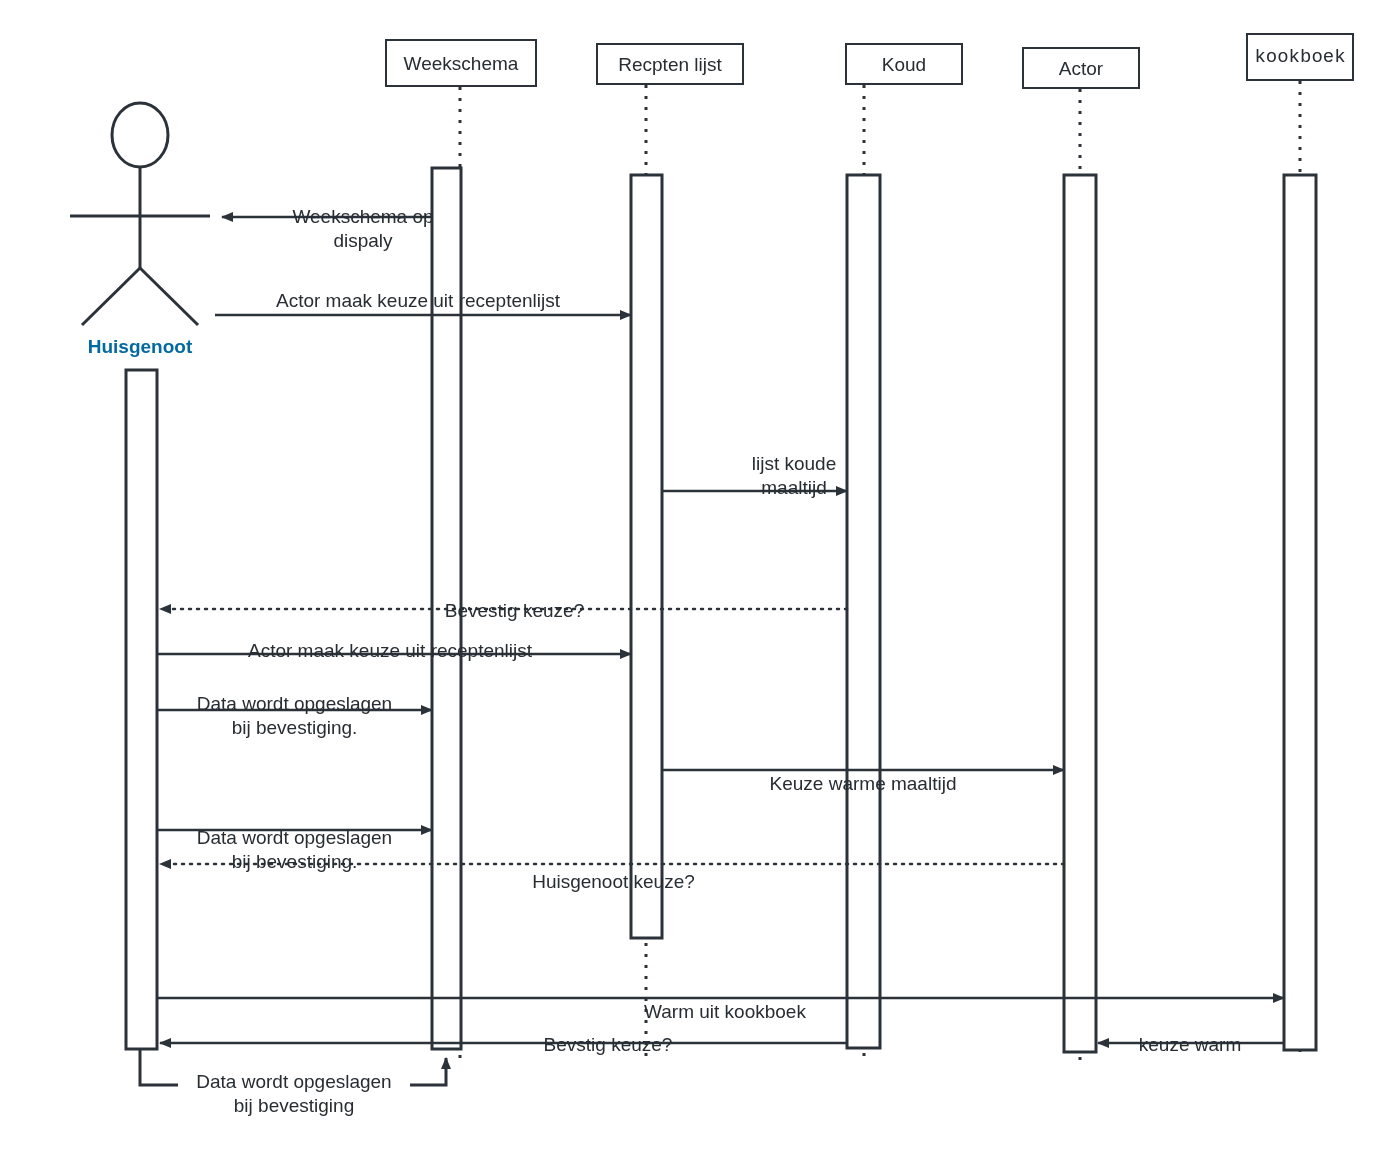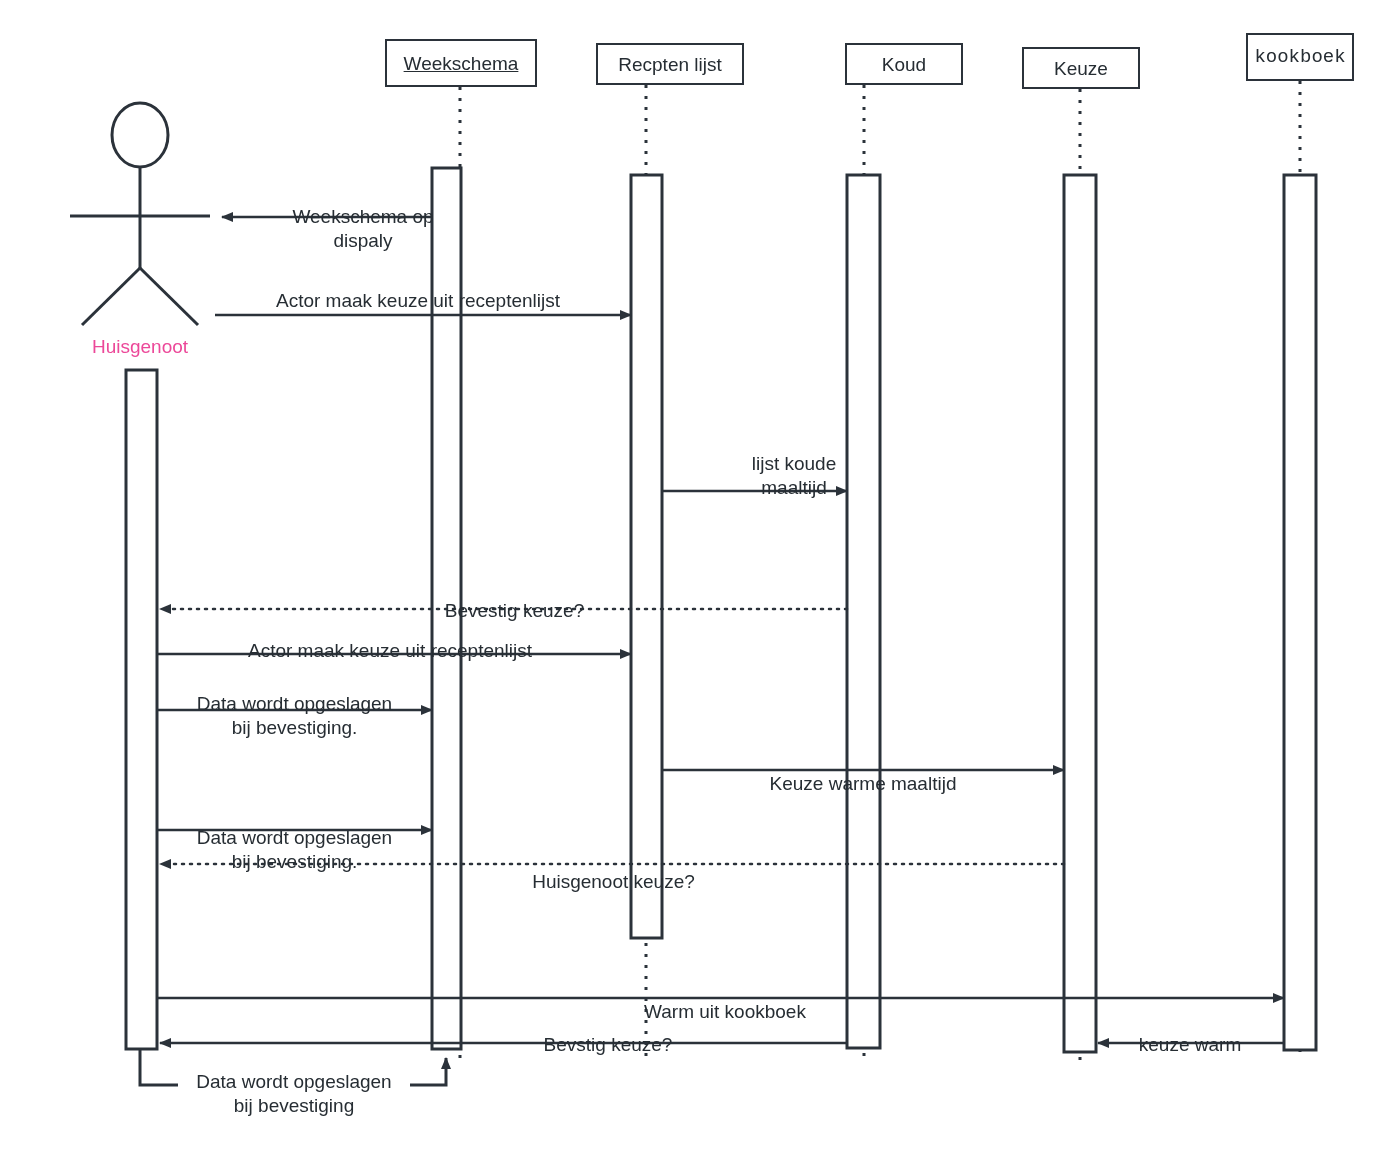--- a/index.html
+++ b/index.html
@@ -1,19 +1,19 @@
 <!DOCTYPE html>
 <html><head>
 <meta charset="utf-8">
 <style>
   html,body{margin:0;padding:0;background:#ffffff;}
   body{font-family:"Liberation Sans","DejaVu Sans",sans-serif;color:#262d33;}
   #stage{position:relative;width:1395px;height:1155px;background:#ffffff;overflow:hidden;}
   #stage svg{position:absolute;left:0;top:0;}
-  .lbl{position:absolute;font-size:19px;line-height:23px;color:#ec4899;text-align:center;white-space:pre-line;}
+  .lbl{position:absolute;font-size:19px;line-height:23px;color:#0369a1;text-align:center;white-space:pre-line;font-weight:bold;}
   .hdr{position:absolute;box-sizing:border-box;border:2.5px solid #2b323a;background:#fff;
        display:flex;align-items:center;justify-content:center;text-align:center;
        font-size:19px;line-height:23px;color:#262d33;padding:2px 4px;}
   .msg{position:absolute;font-size:19px;line-height:24px;color:#262d33;text-align:center;white-space:pre-line;}
 </style>
 </head>
 <body>
 
 <div id="stage">
 
@@ -59,31 +59,31 @@
         <line x1="158" y1="830" x2="432" y2="830" stroke="#2b323a" stroke-width="2.5" marker-end="url(#arw)"></line>
         <line x1="1064" y1="864" x2="160" y2="864" stroke="#2b323a" stroke-width="2.5" marker-end="url(#arw)" stroke-dasharray="2 6" stroke-linecap="round"></line>
         <line x1="158" y1="998" x2="1284" y2="998" stroke="#2b323a" stroke-width="2.5" marker-end="url(#arw)"></line>
         <line x1="847" y1="1043" x2="160" y2="1043" stroke="#2b323a" stroke-width="2.5" marker-end="url(#arw)"></line>
         <line x1="1284" y1="1043" x2="1098" y2="1043" stroke="#2b323a" stroke-width="2.5" marker-end="url(#arw)"></line>
         <path d="M 140 1049 L 140 1085 L 446 1085 L 446 1058" fill="none" stroke="#2b323a" stroke-width="3" marker-end="url(#arw)"></path>
       </g>
   </svg>
 
   <div id="hdrs">
-      <div class="hdr" style="left: 385px; top: 39px; width: 152px; height: 48px; text-decoration: underline;">
+      <div class="hdr" style="left: 385px; top: 39px; width: 152px; height: 48px;">
         <span>Weekschema</span>
       </div>
       <div class="hdr" style="left: 596px; top: 43px; width: 148px; height: 42px;">
         <span>Recpten lijst</span>
       </div>
       <div class="hdr" style="left: 805px; top: 43px; width: 118px; height: 42px; margin-left: 40px;">
         <span>Koud</span>
       </div>
       <div class="hdr" style="left: 1022px; top: 47px; width: 118px; height: 42px;">
-        <span>Keuze</span>
+        <span>Actor</span>
       </div>
       <div class="hdr" style="left: 1246px; top: 33px; width: 108px; height: 48px; font-family: Liberation Mono, monospace;">
         <span>kookboek</span>
       </div>
     </div>
   <div id="labels">
       <div class="msg" style="left: 248px; top: 205px; width: 230px;">Weekschema op
 dispaly</div>
       <div class="msg" style="left: 248px; top: 289px; width: 340px;">Actor maak keuze uit receptenlijst</div>
       <div class="msg" style="left: 676px; top: 452px; width: 236px;">lijst koude

